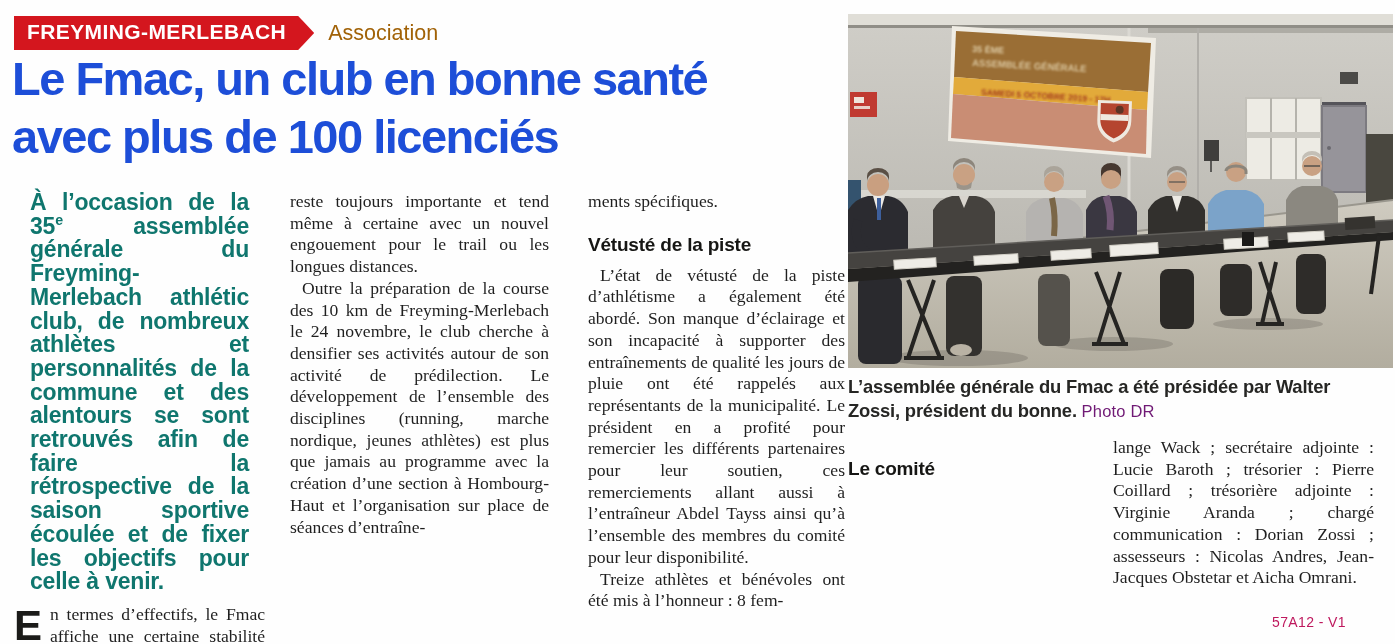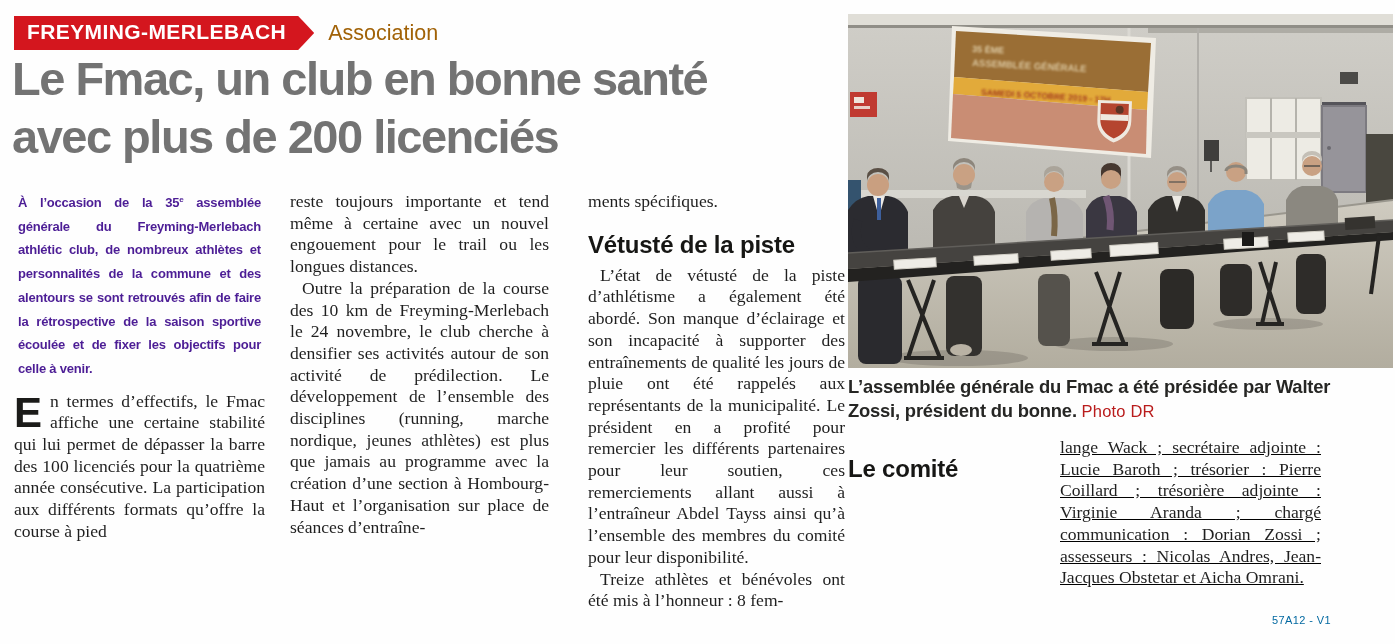--- a/index.html
+++ b/index.html
@@ -13,68 +13,68 @@
   .kicker{position:absolute;left:14px;top:16px;display:flex;align-items:center;gap:14px;}
   .flag{
     background:#d4161e;color:#fff;font-weight:bold;font-size:21px;letter-spacing:.4px;
     padding:4px 28px 6px 13px;
     clip-path:polygon(0 0,calc(100% - 16px) 0,100% 50%,calc(100% - 16px) 100%,0 100%);
   }
   .section-label{font-size:21.5px;color:#a16207;}
   
   .headline{
     position:absolute;left:12px;top:50px;
-    font-weight:bold;font-size:47px;line-height:58px;letter-spacing:-1.5px;color:#737373;
+    font-weight:bold;font-size:47px;line-height:58px;letter-spacing:-1.5px;color:#1d4ed8;
   }
   
   .col{position:absolute;top:191px;text-align:justify;}
   #col1{left:14px;width:251px;}
   #col2{left:290px;width:259px;}
   #col3{left:588px;width:257px;}
   #col4{left:848px;top:437px;width:255px;}
-  #col5{left:1060px;top:437px;width:261px;text-decoration:underline;}
+  #col5{left:1113px;top:437px;width:261px;}
   p.body{font:17.6px/21.7px "Liberation Serif",serif;color:#1f1f1f;margin:0;}
   p.indent{text-indent:12px;}
   .subhead{
-    font-family:"Liberation Sans",sans-serif;font-weight:bold;font-size:24px;line-height:22px;
+    font-family:"Liberation Sans",sans-serif;font-weight:bold;font-size:19px;line-height:22px;
     color:#161614;letter-spacing:-.2px;margin:21px 0 9px;text-align:left;
   }
   .intro{
     font-family:"Liberation Sans",sans-serif;font-weight:bold;
-    font-size:13px;line-height:23.7px;color:#4c1d95;letter-spacing:-.2px;margin:0 4px 10px;
+    font-size:23px;line-height:23.7px;color:#0f766e;letter-spacing:-.2px;margin:0 16px 10px;
   }
   .intro sup{font-size:.62em;line-height:0;}
   .dropcap{
     float:left;font-family:"Liberation Sans",sans-serif;font-weight:bold;
     font-size:42px;line-height:37px;color:#1b1b19;padding:3px 8px 0 0;
   }
   
   .photo{position:absolute;left:848px;top:14px;width:545px;height:354px;background:#c9c7c1;}
   .photo svg{display:block;}
   
   .caption{
     position:absolute;left:848px;top:375px;width:528px;
     font-weight:bold;font-size:18.4px;line-height:23.6px;color:#262624;letter-spacing:-.2px;
     text-align:left;
   }
-  .credit{font-weight:normal;font-size:16.5px;color:#b91c1c;letter-spacing:.2px;}
-  
-  .page-code{position:absolute;left:1272px;top:614px;font-size:11px;color:#0369a1;letter-spacing:.4px;}
+  .credit{font-weight:normal;font-size:16.5px;color:#701a75;letter-spacing:.2px;}
+  
+  .page-code{position:absolute;left:1272px;top:614px;font-size:14px;color:#be185d;letter-spacing:.4px;}
 </style>
 </head>
 <body>
 
 <div class="kicker">
   <span class="flag">FREYMING-MERLEBACH</span>
   <span class="section-label">Association</span>
 </div>
 
 <h1 class="headline" style="margin:0;">
   <div>Le Fmac, un club en bonne santé</div>
-  <div>avec plus de 200 licenciés</div>
+  <div>avec plus de 100 licenciés</div>
 </h1>
 
 <div class="col" id="col1">
   <p class="intro"><span>À l’occasion de la 35</span><sup>e</sup><span> assemblée générale du Freyming-Merlebach athlétic club, de nombreux athlètes et personnalités de la commune et des alentours se sont retrouvés afin de faire la rétrospective de la saison sportive écoulée et de fixer les objectifs pour celle à venir.</span></p>
   <p class="body"><span class="dropcap">E</span><span>n termes d’effectifs, le Fmac affiche une certaine stabilité qui lui permet de dépasser la barre des 100 licenciés pour la quatrième année consécutive. La participation aux différents formats qu’offre la course à pied</span></p>
 </div>
 
 <div class="col" id="col2">
   <p class="body">reste toujours importante et tend même à certaine avec un nouvel engouement pour le trail ou les longues distances.</p>
   <p class="body indent">Outre la préparation de la course des 10 km de Freyming-Merlebach le 24 novembre, le club cherche à densifier ses activités autour de son activité de prédilection. Le développement de l’ensemble des disciplines (running, marche nordique, jeunes athlètes) est plus que jamais au programme avec la création d’une section à Hombourg-Haut et l’organisation sur place de séances d’entraîne-</p>

